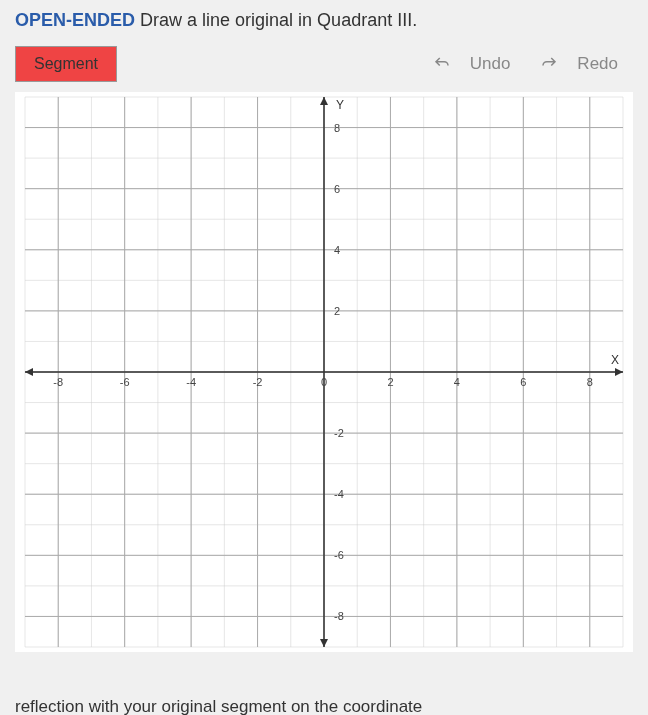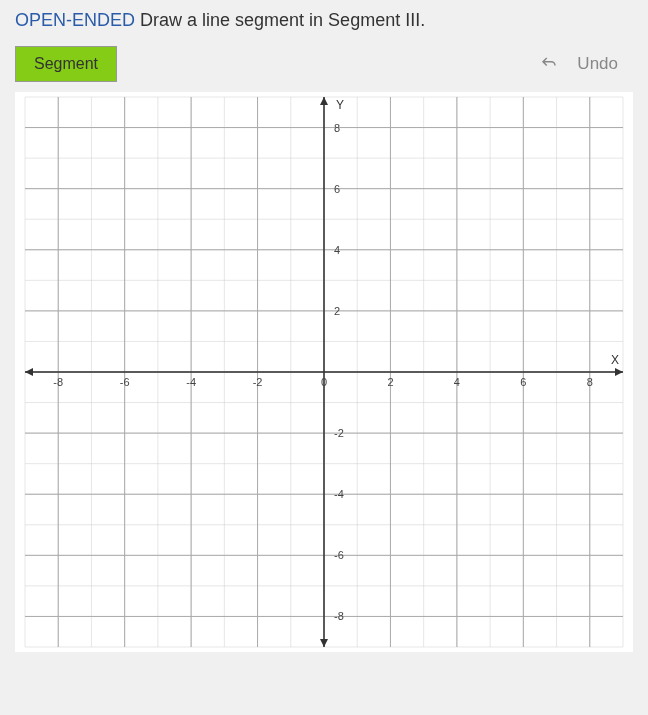--- a/index.html
+++ b/index.html
@@ -10,30 +10,30 @@
       height: 715px;
       overflow: hidden;
     }
     .question-header {
       padding: 10px 15px;
       font-size: 18px;
       color: #333;
     }
     .open-ended {
       color: #2a5caa;
-      font-weight: normal;
+      font-weight: bold;
     }
     .toolbar {
       display: flex;
       align-items: center;
       padding: 5px 15px;
       gap: 0;
     }
     .segment-btn {
-      background: #84cc16;
+      background: #ef4444;
       border: 1px solid #999;
       padding: 8px 18px;
       font-size: 16px;
       color: #333;
       cursor: pointer;
     }
     .spacer { flex: 1; }
     .tool-btn {
       display: flex;
       align-items: center;
@@ -61,31 +61,37 @@
       font-size: 17px;
       color: #333;
       line-height: 1.4;
     }
   </style>
 </head>
 <body>
 
 <div class="question-header">
   <span class="open-ended">OPEN-ENDED</span>
-  <span>Draw a line segment in Segment III.</span>
+  <span>Draw a line original in Quadrant III.</span>
 </div>
 
 <div class="toolbar">
   <button class="segment-btn">Segment</button>
   <div class="spacer"></div>
   <button class="tool-btn">
     <svg viewBox="0 0 24 24" fill="none" stroke="#888" stroke-width="2">
         <path d="M9 14L4 9l5-5M4 9h11a5 5 0 015 5v0"></path>
       </svg>
     <span>Undo</span>
+  </button>
+  <button class="tool-btn">
+    <svg viewBox="0 0 24 24" fill="none" stroke="#888" stroke-width="2">
+        <path d="M15 14l5-5-5-5M20 9H9a5 5 0 00-5 5v0"></path>
+      </svg>
+    <span>Redo</span>
   </button>
 </div>
 
 <div class="graph-wrap">
   <svg class="graph" id="coord-svg" viewBox="0 0 618 560">
       <line x1="10" y1="5" x2="10" y2="555" stroke="#ccc" stroke-width="0.5"></line>
       <line x1="43.22222222222222" y1="5" x2="43.22222222222222" y2="555" stroke="#ccc" stroke-width="0.5"></line>
       <line x1="76.44444444444444" y1="5" x2="76.44444444444444" y2="555" stroke="#ccc" stroke-width="0.5"></line>
       <line x1="109.66666666666666" y1="5" x2="109.66666666666666" y2="555" stroke="#ccc" stroke-width="0.5"></line>
       <line x1="142.88888888888889" y1="5" x2="142.88888888888889" y2="555" stroke="#ccc" stroke-width="0.5"></line>
@@ -163,13 +169,14 @@
       <text x="319" y="161.77777777777777" text-anchor="start" font-size="11" fill="#444">4</text>
       <text x="319" y="100.66666666666666" text-anchor="start" font-size="11" fill="#444">6</text>
       <text x="319" y="39.55555555555556" text-anchor="start" font-size="11" fill="#444">8</text>
       <text x="321" y="17" font-size="12" fill="#333">Y</text>
       <text x="604" y="272" font-size="12" fill="#333" text-anchor="end">X</text>
     </svg>
 </div>
 
 <div class="footer-text">
   <br>
+  <span>reflection with your original segment on the coordinate</span>
 </div>
 
 </body></html>

